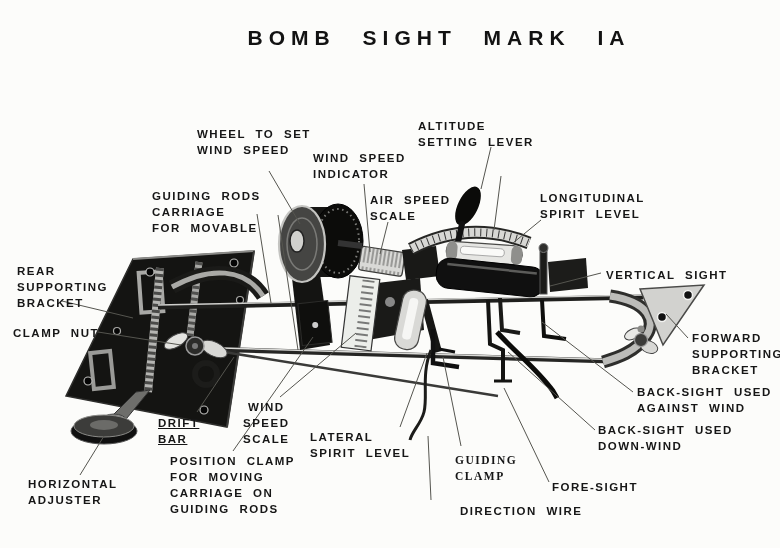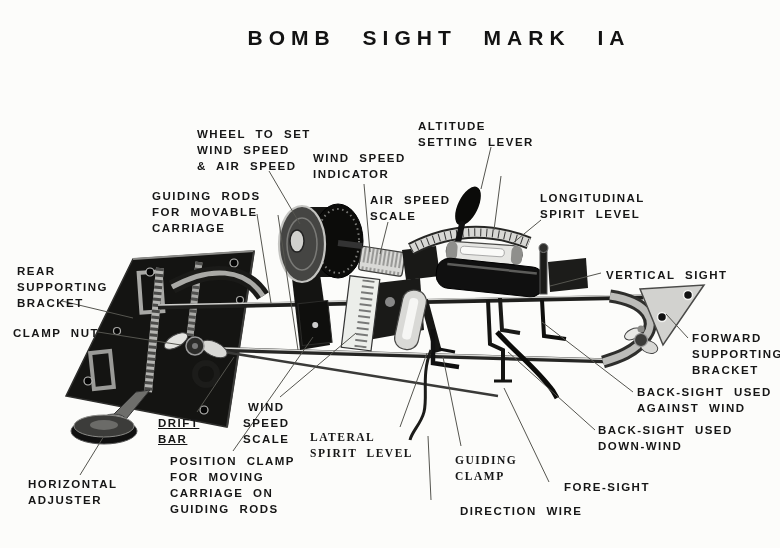--- a/index.html
+++ b/index.html
@@ -206,42 +206,41 @@
       <line x1="461" y1="446" x2="443" y2="357" stroke="#55554f" stroke-width="1"></line>
       <line x1="549" y1="482" x2="504" y2="388" stroke="#55554f" stroke-width="1"></line>
       <line x1="431" y1="500" x2="428" y2="436" stroke="#55554f" stroke-width="1"></line>
       <line x1="80" y1="475" x2="104" y2="436" stroke="#55554f" stroke-width="1"></line>
     </svg>
 
   <div class="layer">
       <div class="callout" style="left: 197px; top: 126px; color: rgb(22, 22, 22);">
         <div>WHEEL TO SET</div>
         <div>WIND SPEED</div>
-        <div>&amp; AIR SPEED</div>
       </div>
       <div class="callout" style="left: 313px; top: 150px; color: rgb(22, 22, 22);">
         <div>WIND SPEED</div>
         <div>INDICATOR</div>
       </div>
       <div class="callout" style="left: 370px; top: 192px; color: rgb(22, 22, 22);">
         <div>AIR SPEED</div>
         <div>SCALE</div>
       </div>
       <div class="callout" style="left: 418px; top: 118px; color: rgb(22, 22, 22);">
         <div>ALTITUDE</div>
         <div>SETTING LEVER</div>
       </div>
       <div class="callout" style="left: 540px; top: 190px; color: rgb(22, 22, 22);">
         <div>LONGITUDINAL</div>
         <div>SPIRIT LEVEL</div>
       </div>
       <div class="callout" style="left: 152px; top: 188px; color: rgb(22, 22, 22);">
         <div>GUIDING RODS</div>
+        <div>CARRIAGE</div>
         <div>FOR MOVABLE</div>
-        <div>CARRIAGE</div>
       </div>
       <div class="callout" style="left: 17px; top: 263px; color: rgb(22, 22, 22);">
         <div>REAR</div>
         <div>SUPPORTING</div>
         <div>BRACKET</div>
       </div>
       <div class="callout" style="left: 606px; top: 267px; color: rgb(22, 22, 22);">
         <div>VERTICAL SIGHT</div>
       </div>
       <div class="callout" style="left: 13px; top: 325px; color: rgb(22, 22, 22);">
@@ -262,35 +261,35 @@
       </div>
       <div class="callout" style="left: 158px; top: 415px; color: rgb(22, 22, 22); text-decoration: underline;">
         <div>DRIFT</div>
         <div>BAR</div>
       </div>
       <div class="callout" style="left: 243px; top: 399px; color: rgb(22, 22, 22); text-align: center;">
         <div>WIND</div>
         <div>SPEED</div>
         <div>SCALE</div>
       </div>
-      <div class="callout" style="left: 310px; top: 429px; color: rgb(22, 22, 22); font-family: Liberation Serif, serif;">
+      <div class="callout" style="left: 310px; top: 429px; color: rgb(22, 22, 22);">
         <div>LATERAL</div>
         <div>SPIRIT LEVEL</div>
       </div>
       <div class="callout" style="left: 170px; top: 453px; color: rgb(22, 22, 22);">
         <div>POSITION CLAMP</div>
         <div>FOR MOVING</div>
         <div>CARRIAGE ON</div>
         <div>GUIDING RODS</div>
       </div>
       <div class="callout" style="left: 455px; top: 452px; color: rgb(22, 22, 22); font-family: Liberation Serif, serif;">
         <div>GUIDING</div>
         <div>CLAMP</div>
       </div>
-      <div class="callout" style="left: 552px; top: 479px; color: rgb(22, 22, 22); margin-left: 12px;">
+      <div class="callout" style="left: 552px; top: 479px; color: rgb(22, 22, 22);">
         <div>FORE-SIGHT</div>
       </div>
       <div class="callout" style="left: 420px; top: 503px; color: rgb(22, 22, 22); margin-left: 40px;">
         <div>DIRECTION WIRE</div>
       </div>
       <div class="callout" style="left: 28px; top: 476px; color: rgb(22, 22, 22);">
         <div>HORIZONTAL</div>
         <div>ADJUSTER</div>
       </div>
     </div>

